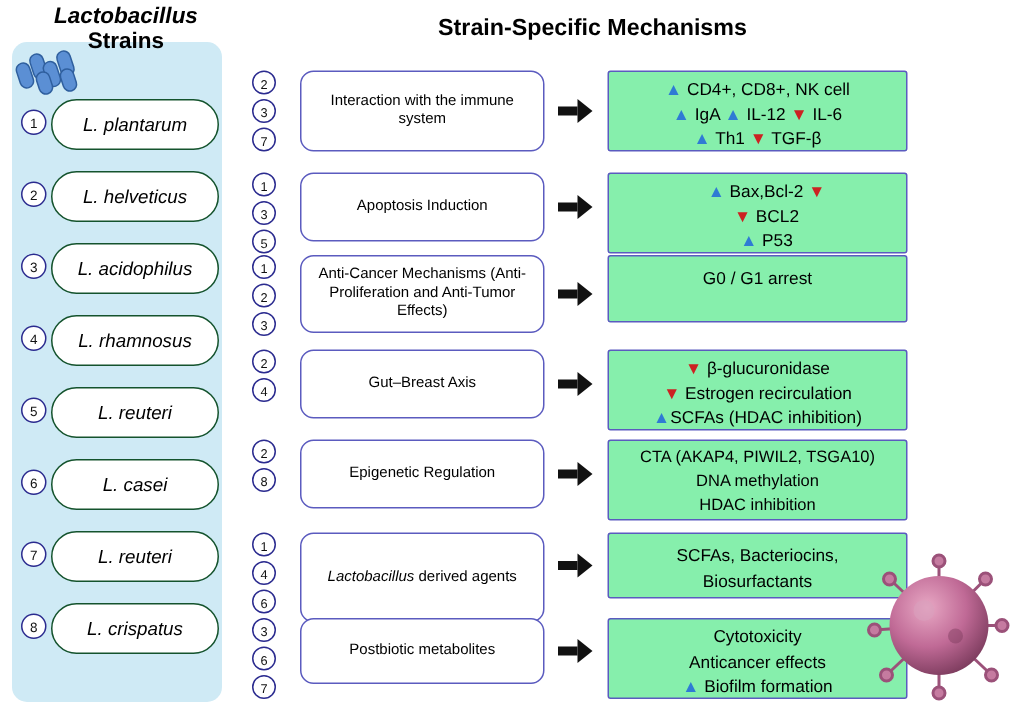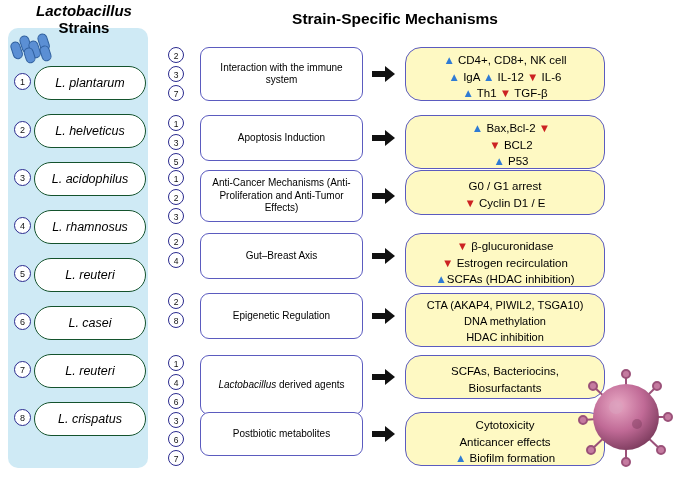--- a/index.html
+++ b/index.html
@@ -151,23 +151,23 @@
     width: 0; height: 0;
     border-top: 8px solid transparent;
     border-bottom: 8px solid transparent;
     border-left: 10px solid #111;
   }
   .effect-box {
     position: absolute;
     left: 245px;
     top: 0;
     width: 200px;
-    background: #fef9c3;
+    background: #86efac;
     border: 1px solid #5b5bbf;
-    border-radius: 16px;
+    border-radius: 2px;
     box-sizing: border-box;
     text-align: center;
     font-size: 11.5px;
     color: #000;
     line-height: 1.45;
     padding: 4px 4px;
   }
   .effect-box .line {
     white-space: nowrap;
   }
@@ -295,21 +295,20 @@
     <div class="badge">2</div>
     <div class="badge">3</div>
   </div>
   <div class="mech-box" style="height:52px;">Anti-Cancer Mechanisms (Anti-Proliferation and Anti-Tumor Effects)</div>
   <div class="arrow" style="top:18px;">
     <div class="shaft"></div>
       <div class="head"></div>
   </div>
   <div class="effect-box" style="height:45px; padding-top:7px;">
     <div class="line">G0 / G1 arrest</div>
-    <div class="line"><span class="down">▼</span> Cyclin D1 / E</div>
   </div>
 </div>
 
 <div class="mech-row" style="top:233px;">
   <div class="badges">
     <div class="badge">2</div>
     <div class="badge">4</div>
   </div>
   <div class="mech-box" style="height:46px;">Gut–Breast Axis</div>
   <div class="arrow" style="top:15px;">

